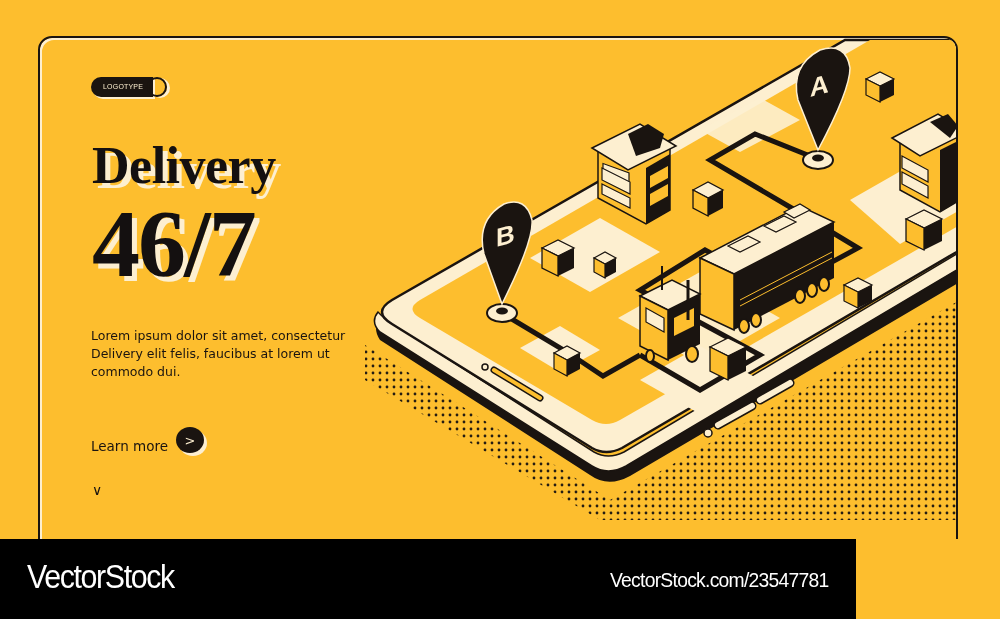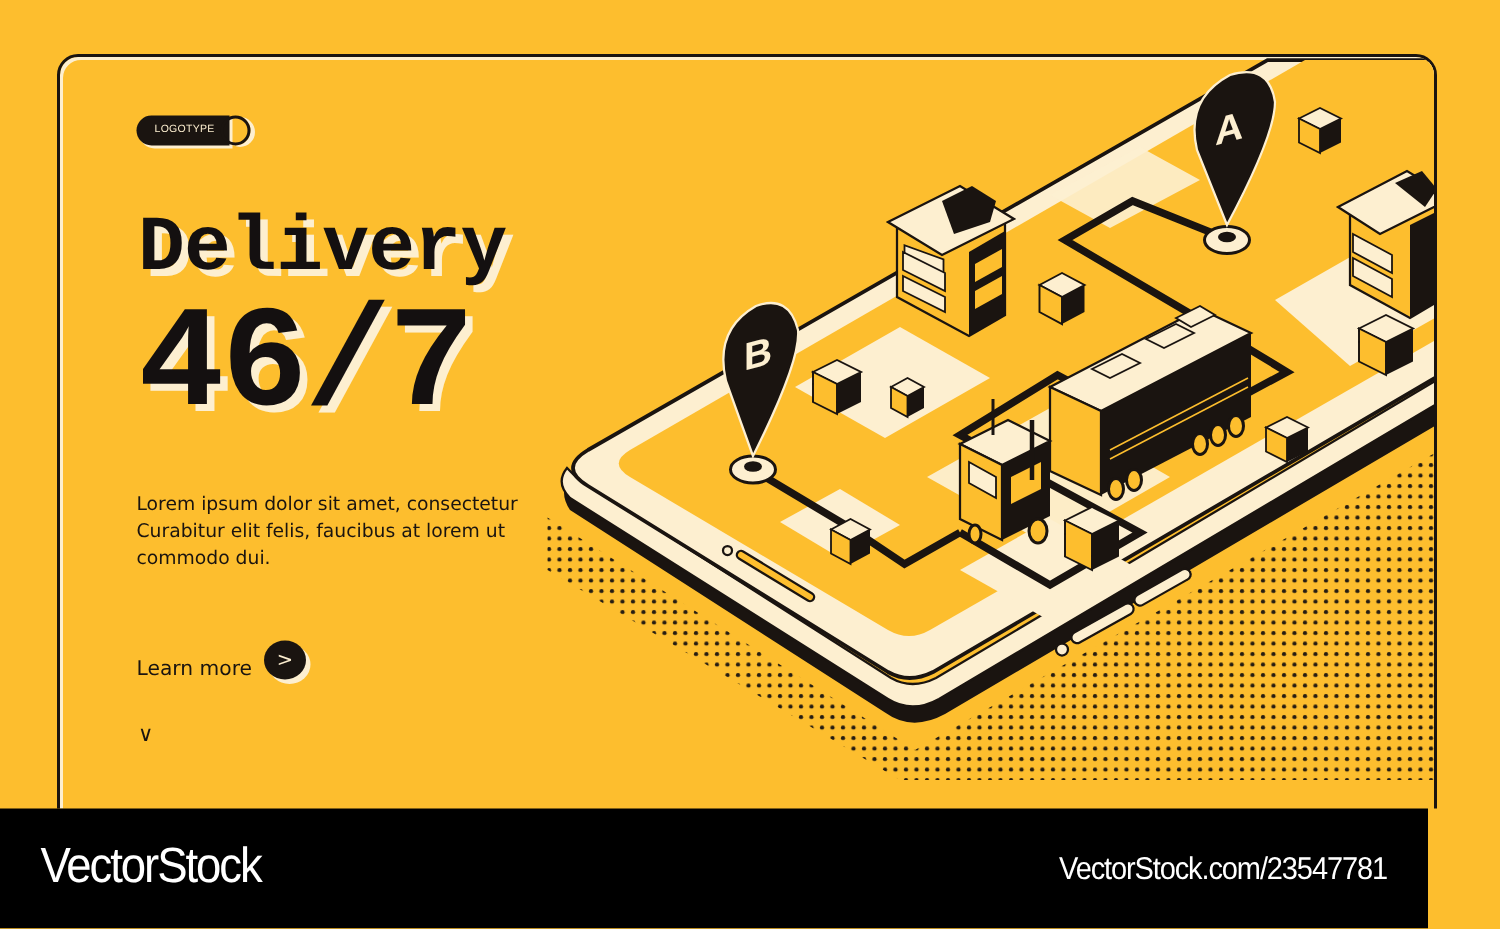--- a/index.html
+++ b/index.html
@@ -2,31 +2,31 @@
 <html><head>
 <meta charset="utf-8">
 <style>
   html, body { margin: 0; padding: 0; }
   body { width: 1000px; height: 619px; overflow: hidden; background: #FDBE2E; position: relative; font-family: "DejaVu Sans", sans-serif; }
   .stage { position: absolute; left: 0; top: 0; width: 1000px; height: 539px; background: #FDBE2E; overflow: hidden; }
   .frame { position: absolute; left: 38px; top: 36px; width: 920px; height: 540px; border: 2px solid #1A1410; border-radius: 14px; box-shadow: inset 2px 2px 0 #FDEFD0; box-sizing: border-box; }
   .logo { position: absolute; left: 91px; top: 77px; height: 20px; display: flex; align-items: center; }
   .logo-pill { background: #1A1410; color: #FDEFD0; font-size: 7px; letter-spacing: 0.2px; height: 20px; line-height: 20px; padding: 0 10px 0 12px; border-radius: 10px 0 0 10px; box-shadow: 2px 2px 0 #FDEFD0; font-family: "Liberation Sans", sans-serif; }
   .logo-circle { width: 20px; height: 20px; border: 2px solid #1A1410; border-radius: 50%; box-sizing: border-box; margin-left: -6px; box-shadow: 3px 1px 0 #FDEFD0; background: transparent; position: relative; }
-  .headline { position: absolute; left: 92px; top: 136px; font-family: Liberation Mono, monospace; font-weight: bold; color: #141010; text-shadow: 5px 5px 0 #FDEFD0; }
+  .headline { position: absolute; left: 92px; top: 136px; font-family: Liberation Serif, serif; font-weight: bold; color: #141010; text-shadow: 5px 5px 0 #FDEFD0; }
   .h1 { font-size: 52px; line-height: 60px; letter-spacing: -0.5px; }
   .h2 { font-size: 96px; line-height: 100px; letter-spacing: -2px; margin-top: -2px; }
   .body-text { position: absolute; left: 91px; top: 327px; width: 270px; font-size: 12.5px; line-height: 18px; color: #1A1410; font-family: "DejaVu Sans", sans-serif; }
   .body-text p { margin: 0 0 6px 0; }
   .learn { position: absolute; left: 91px; top: 426px; display: flex; align-items: center; cursor: pointer; }
   .learn-label { font-size: 13.5px; color: #1A1410; margin-right: 8px; margin-top: 12px; }
   .learn-btn { width: 28px; height: 26px; border-radius: 50%; background: #1A1410; color: #FDEFD0; font-size: 13px; display: flex; align-items: center; justify-content: center; box-shadow: 3px 3px 0 #FDEFD0; }
   .scroll-down { position: absolute; left: 92px; top: 482px; font-size: 14px; color: #1A1410; cursor: pointer; }
   .illus { position: absolute; left: 0; top: 0; width: 1000px; height: 539px; }
-  .bottom-bar { position: absolute; left: 0; top: 539px; width: 952px; height: 80px; background: #000; color: #fff; font-family: "Liberation Sans", sans-serif; }
+  .bottom-bar { position: absolute; left: 0; top: 539px; width: 856px; height: 80px; background: #000; color: #fff; font-family: "Liberation Sans", sans-serif; }
   .brand { position: absolute; left: 27px; top: 19px; font-size: 33px; letter-spacing: -1.5px; transform: scaleX(0.92); transform-origin: left; }
   .stock-id { position: absolute; right: 27px; top: 29px; font-size: 21px; letter-spacing: -0.8px; transform: scaleX(0.92); transform-origin: right; }
 </style>
 </head>
 <body>
 
 <div class="stage">
   <div class="frame"></div>
 
   <svg class="illus" viewBox="0 0 1000 539" xmlns="http://www.w3.org/2000/svg">
@@ -190,21 +190,21 @@
     <span class="logo-pill">LOGOTYPE</span>
     <span class="logo-circle"></span>
   </div>
 
   <div class="headline">
     <div class="h1">Delivery</div>
     <div class="h2">46/7</div>
   </div>
 
   <div class="body-text">
-    <p>Lorem ipsum dolor sit amet, consectetur Curabitur elit felis, faucibus at lorem ut commodo dui.</p>
+    <p>Lorem ipsum dolor sit amet, consectetur Delivery elit felis, faucibus at lorem ut commodo dui.</p>
   </div>
 
   <div class="learn">
     <span class="learn-label">Learn more</span>
     <span class="learn-btn">&gt;</span>
   </div>
 
   <div class="scroll-down">∨</div>
 </div>
 

